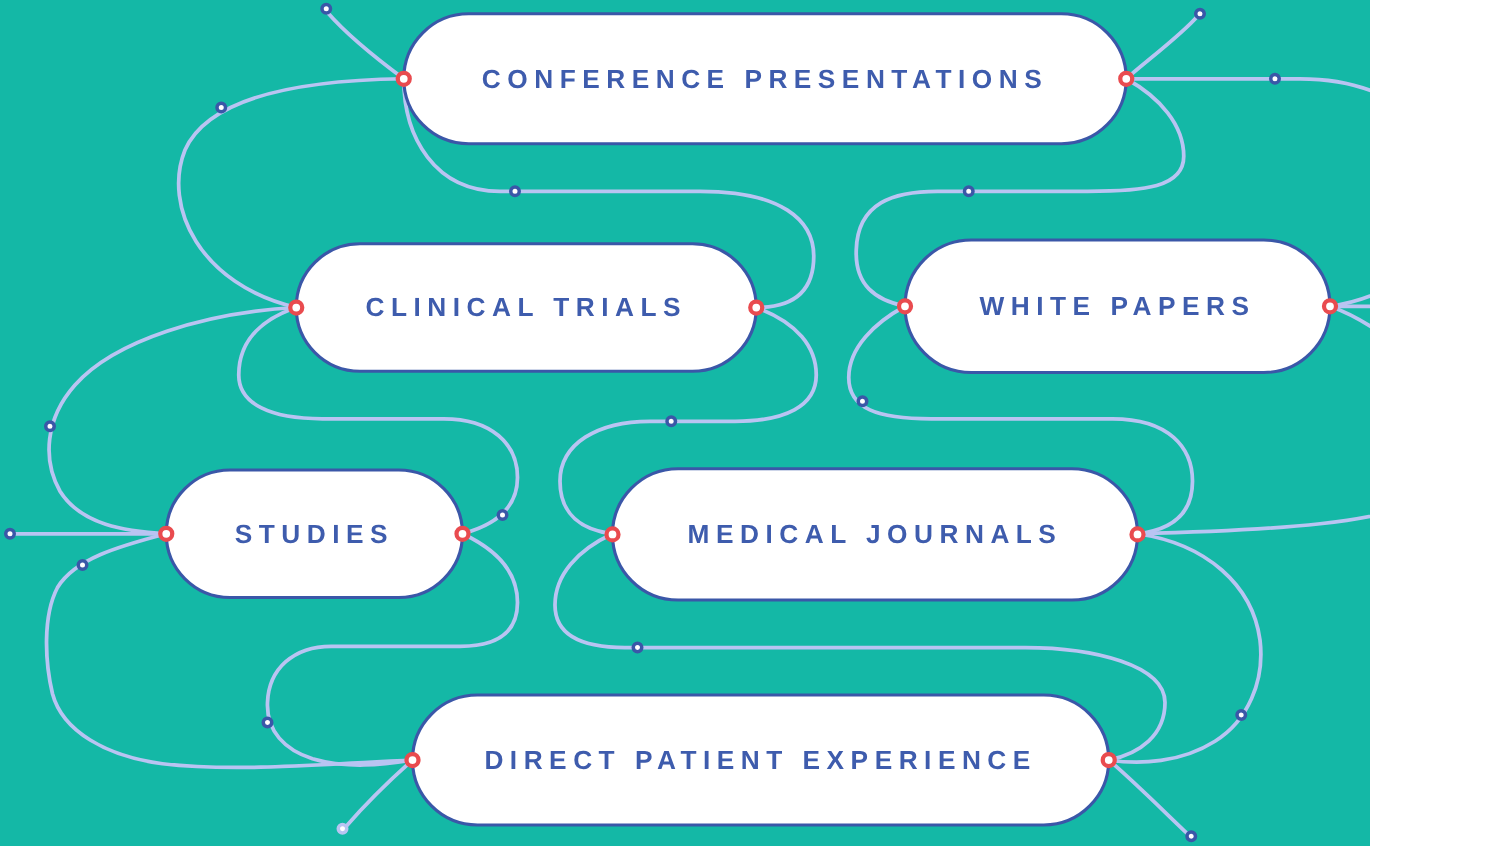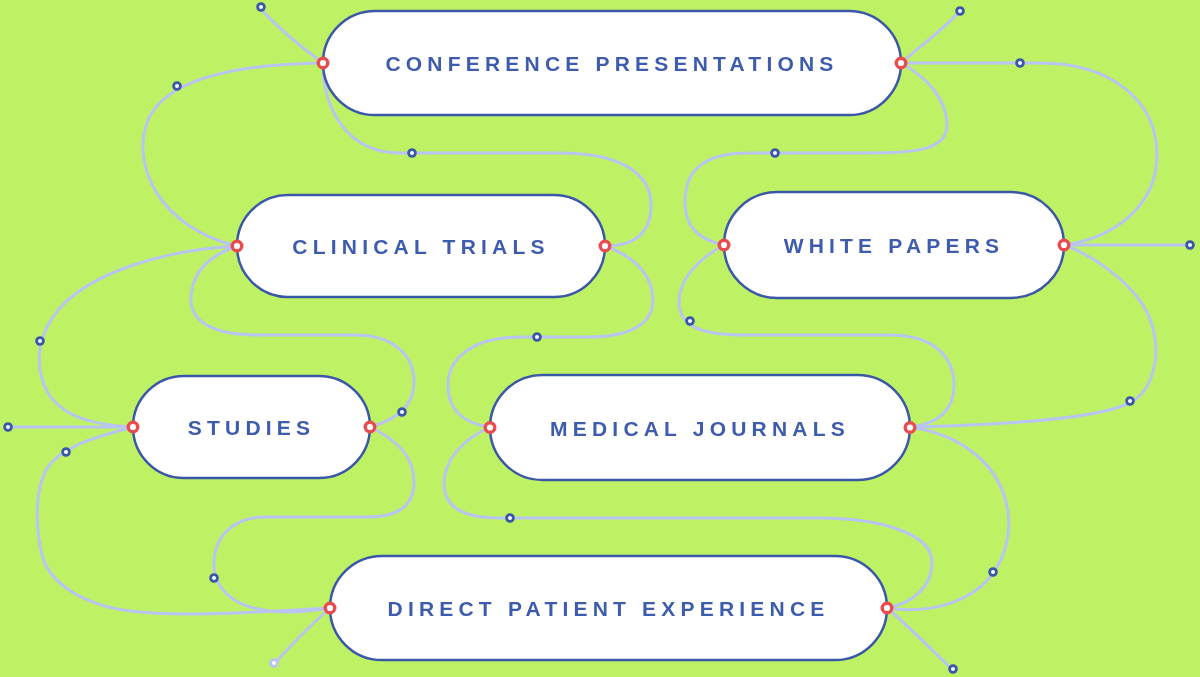--- a/index.html
+++ b/index.html
@@ -1,16 +1,16 @@
 <!DOCTYPE html>
 <html><head>
 <meta charset="utf-8">
 <style>
   html,body{margin:0;padding:0;background:#ffffff;}
-  .stage{width:1200px;height:677px;position:relative;background:#bef264;overflow:hidden;}
+  .stage{width:1096px;height:677px;position:relative;background:#14b8a6;overflow:hidden;}
   svg{display:block;}
   .edge{fill:none;stroke-width:3;stroke-linecap:round;}
   .node-pill{stroke-width:2.5;}
   .node-label{
     font-family:"Liberation Sans","DejaVu Sans",sans-serif;
     font-weight:700;
     font-size:21px;
     letter-spacing:5.2px;
     text-anchor:middle;
   }

